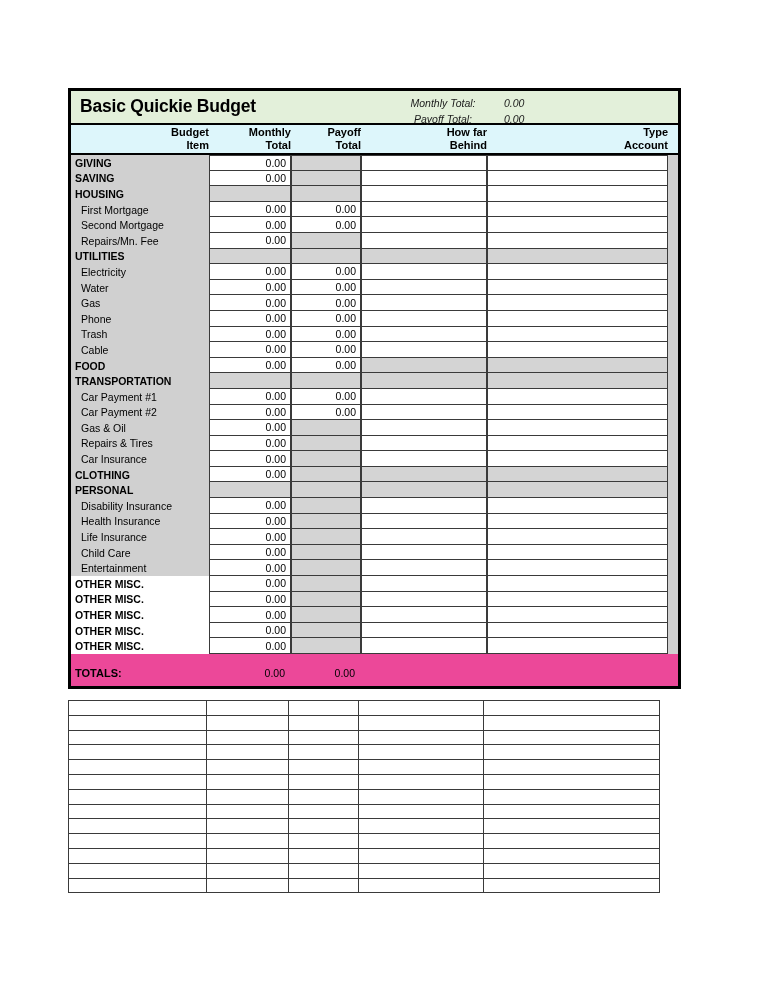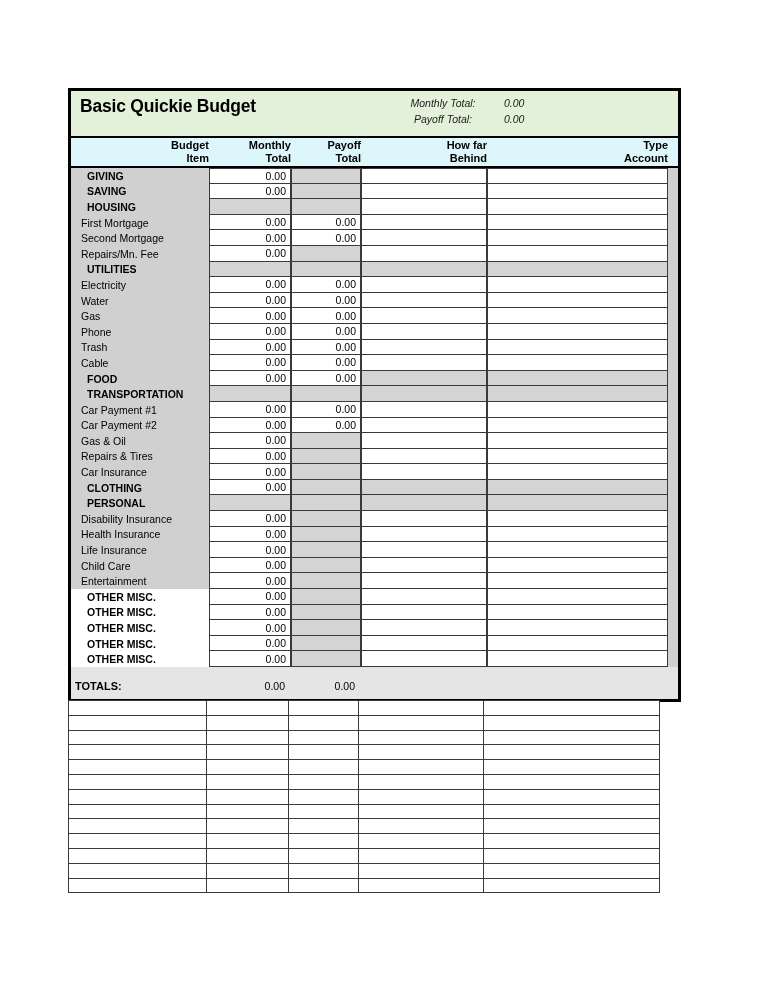--- a/index.html
+++ b/index.html
@@ -22,21 +22,21 @@
     top: 88px;
     width: 613px;
     border: 3px solid #000000;
     box-sizing: border-box;
     background: #ffffff;
   }
 
   
   .title-band {
     background: #e3f0da;
-    height: 47px;
+    height: 34px;
     position: relative;
     border-bottom: 2px solid #000000;
     box-sizing: border-box;
   }
   .title-text {
     position: absolute;
     left: 9px;
     top: 5px;
     font-size: 17.5px;
     font-weight: bold;
@@ -107,21 +107,21 @@
     color: #000000;
     display: flex;
     align-items: center;
     overflow: hidden;
     white-space: nowrap;
   }
   
   .cell.lab {
     width: 138px;
     background: #d0d0d0;
-    padding-left: 16px;
+    padding-left: 4px;
     border-bottom: 0;
   }
   .cell.lab.white { background: #ffffff; }
   .cell.lab.cat   { font-weight: bold; }
   .cell.lab.sub   { padding-left: 10px; }
 
   
   .cell.box {
     border: 1px solid #3a3a3a;
     border-top: 0;
@@ -137,21 +137,21 @@
   .cell.p  { width: 70px;  }
   .cell.b  { width: 126px; }
   .cell.t  { width: 181px; }
   .cell.tail {
     width: 10px;
     background: #d0d0d0;
   }
 
   
   .totals-band {
-    background: #e5e5e5;
+    background: #ec4899;
     height: 32px;
     position: relative;
   }
   .totals-label {
     position: absolute;
     left: 4px;
     top: 13px;
     font-size: 11px;
     font-weight: bold;
     color: #000000;

